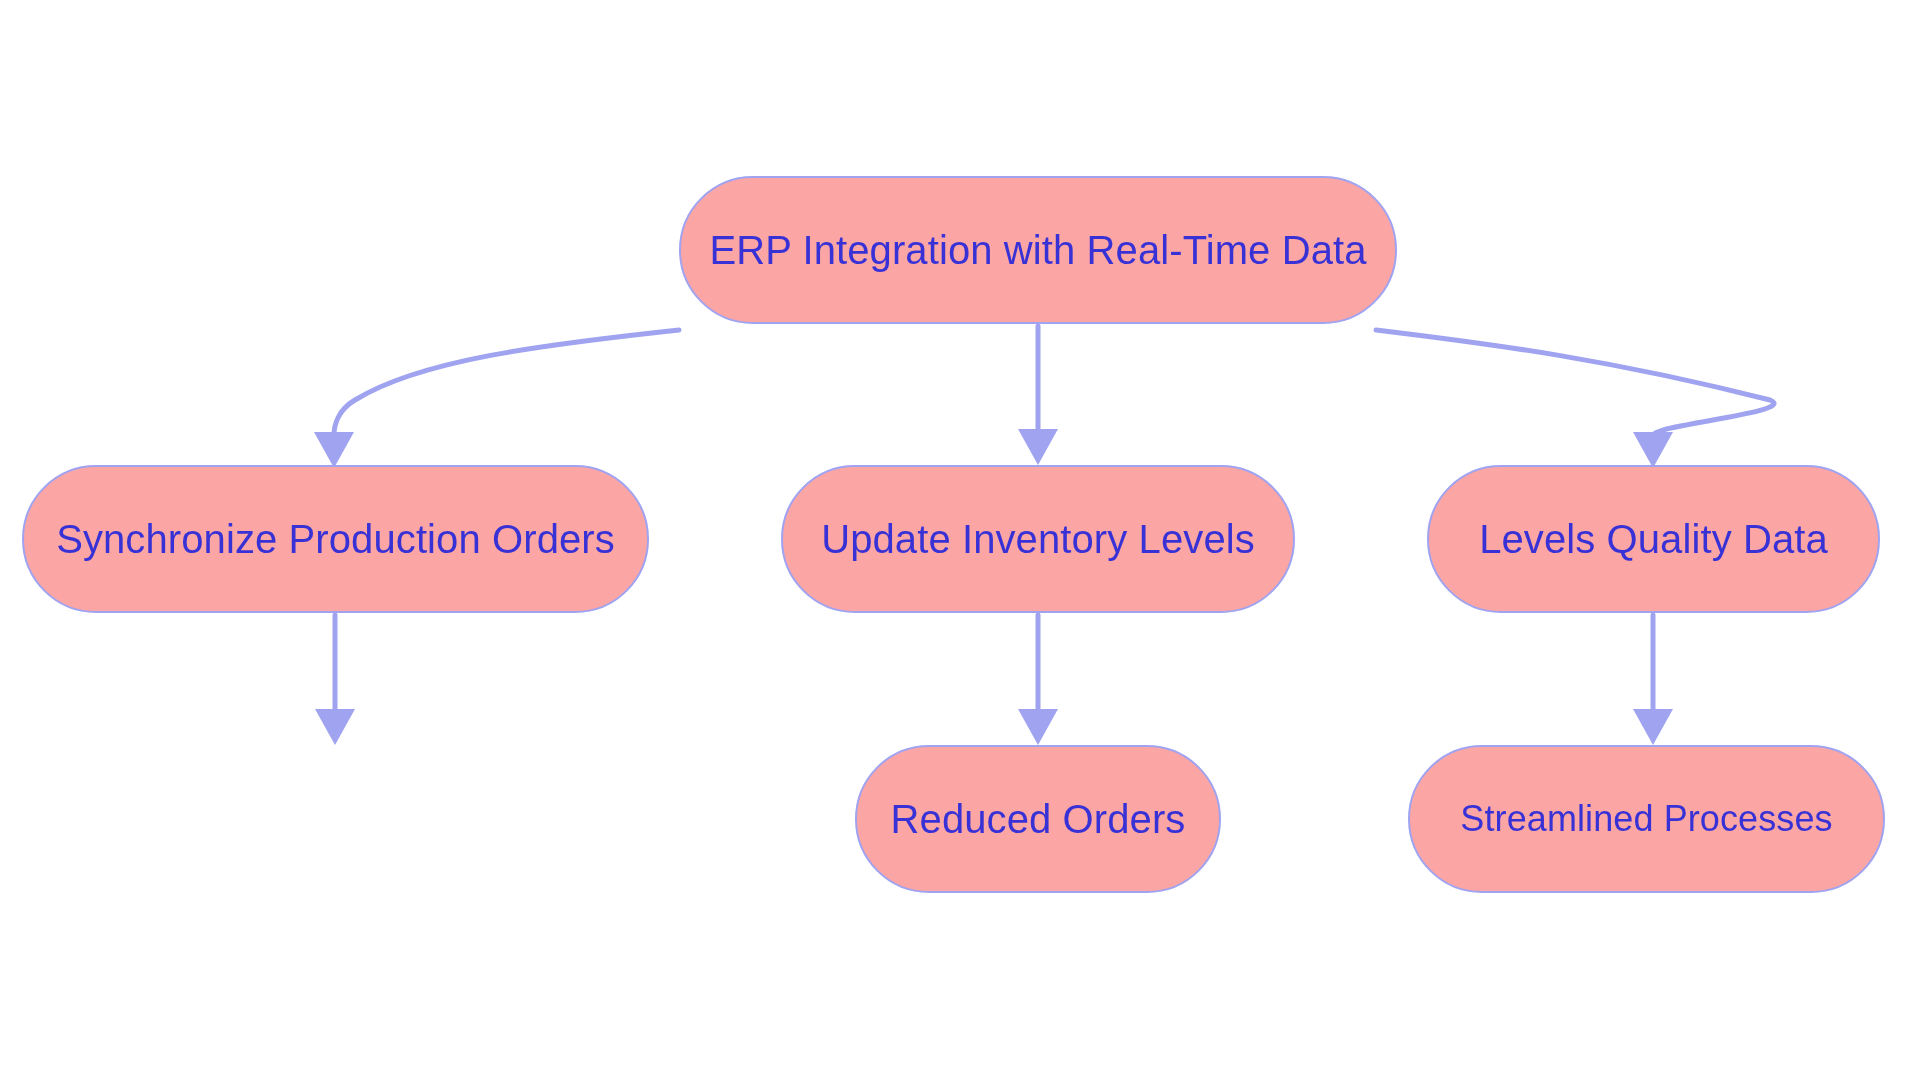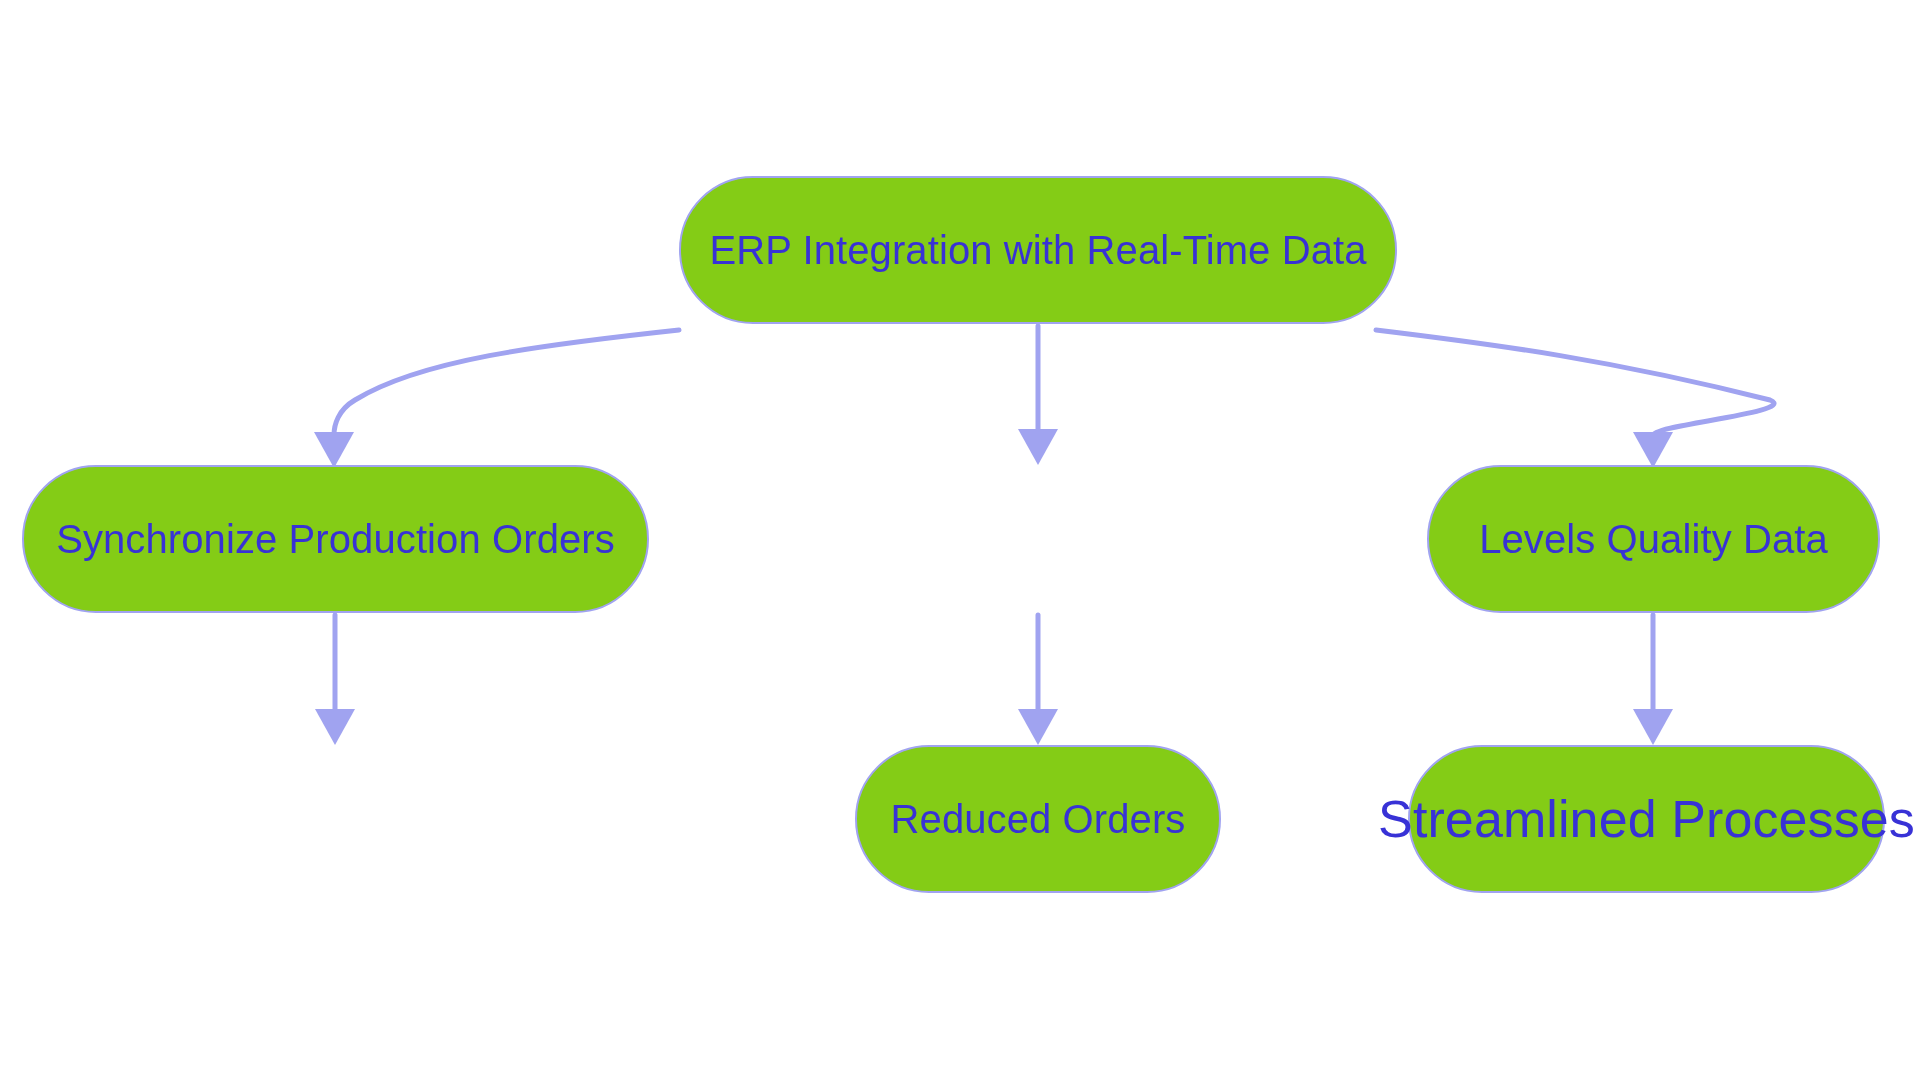--- a/index.html
+++ b/index.html
@@ -26,21 +26,21 @@
     width: 1920px;
     height: 1083px;
     pointer-events: none;
   }
   .node {
     position: absolute;
     box-sizing: border-box;
     display: flex;
     align-items: center;
     justify-content: center;
-    background: #84cc16;
+    background: #fca5a5;
     border: 2px solid #a0a3f0;
     border-radius: 999px;
     color: #3832d6;
     font-family: "Liberation Sans", sans-serif;
     font-weight: 400;
     white-space: nowrap;
     letter-spacing: 0.1px;
     text-align: center;
   }
   .node-label {
@@ -91,21 +91,21 @@
     top: 745px;
     width: 366px;
     height: 148px;
     font-size: 40px;
   }
   #node-streamlined {
     left: 1408px;
     top: 745px;
     width: 477px;
     height: 148px;
-    font-size: 52px;
+    font-size: 36px;
   }
 </style>
 </head>
 <body>
 
 <div id="canvas">
 
   <svg id="edge-layer" viewBox="0 0 1920 1083">
     <defs>
       <marker id="arrowhead" markerWidth="9" markerHeight="8" refX="0.6" refY="4" orient="auto" markerUnits="strokeWidth">
@@ -127,20 +127,23 @@
   </svg>
 
   <div class="node" id="node-root">
     <span class="node-label">ERP Integration with Real-Time Data</span>
   </div>
 
   <div class="node" id="node-sync">
     <span class="node-label">Synchronize Production Orders</span>
   </div>
 
+  <div class="node" id="node-inventory">
+    <span class="node-label">Update Inventory Levels</span>
+  </div>
 
   <div class="node" id="node-quality">
     <span class="node-label">Levels Quality Data</span>
   </div>
 
 
   <div class="node" id="node-errors">
     <span class="node-label">Reduced Orders</span>
   </div>
 

